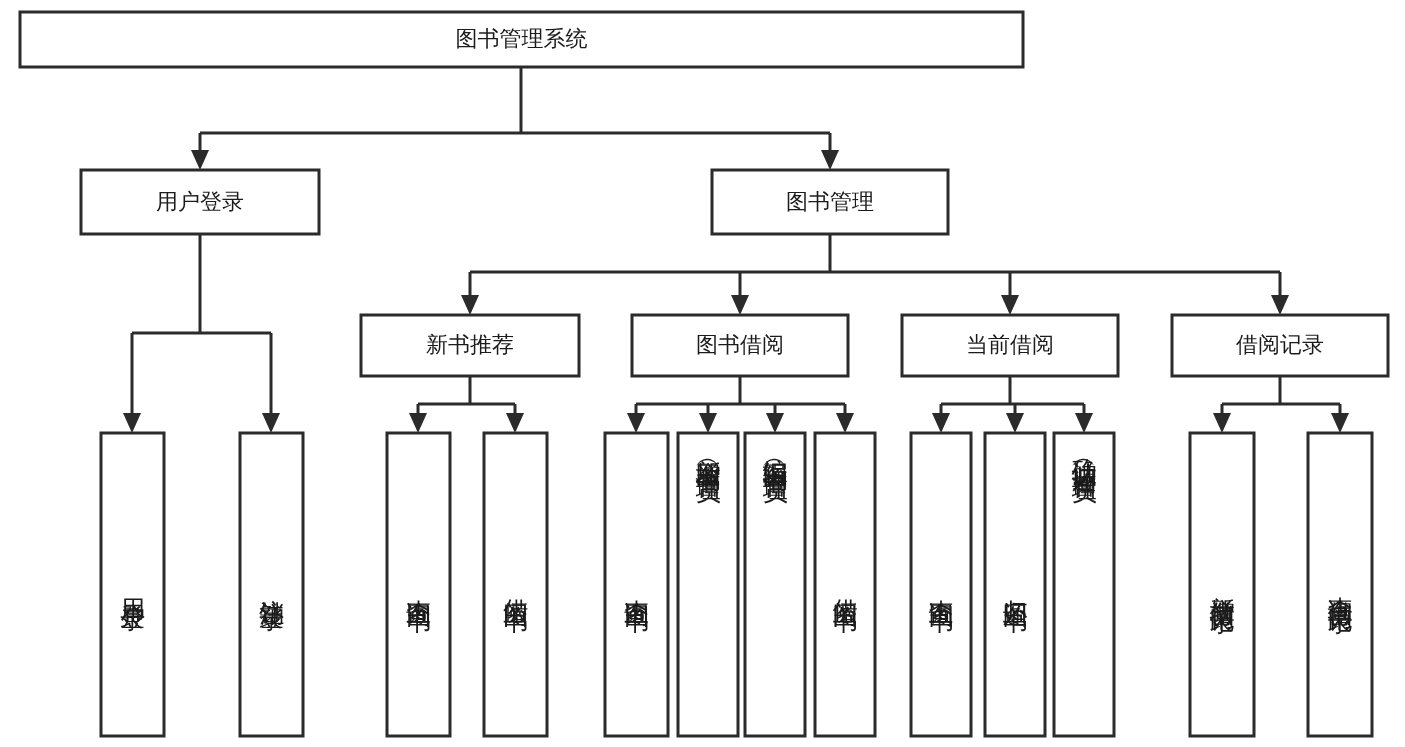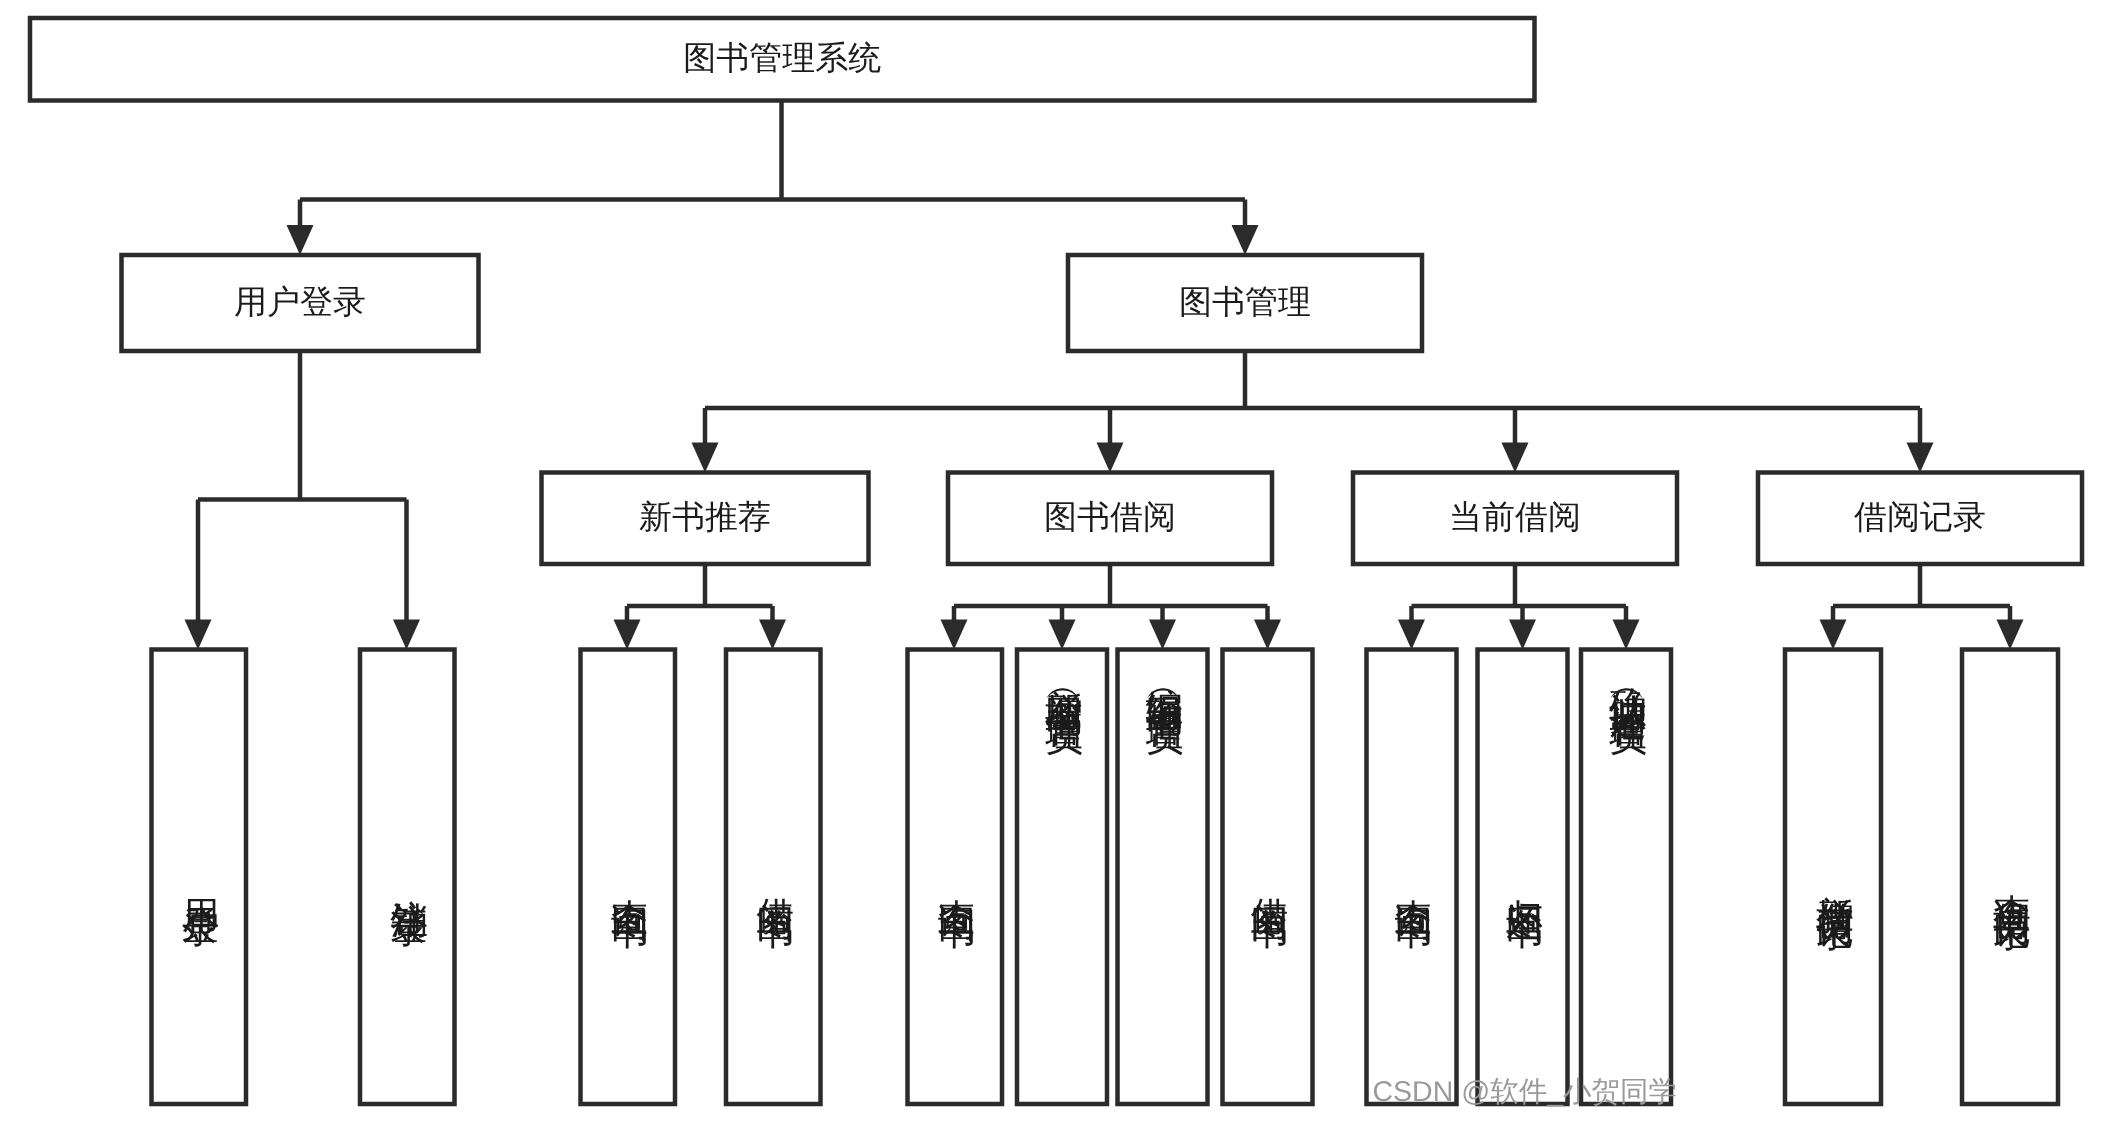--- a/index.html
+++ b/index.html
@@ -181,15 +181,14 @@
       <div class="leaf-label top-aligned" style="left: 678px; top: 433px; width: 60px; height: 303px;">新增图书（管理员）</div>
       <div class="leaf-label top-aligned" style="left: 745px; top: 433px; width: 60px; height: 303px;">编辑图书（管理员）</div>
       <div class="leaf-label" style="left: 815px; top: 433px; width: 60px; height: 303px;">借阅图书</div>
       <div class="leaf-label" style="left: 911px; top: 433px; width: 60px; height: 303px;">查询图书</div>
       <div class="leaf-label" style="left: 985px; top: 433px; width: 60px; height: 303px;">归还图书</div>
       <div class="leaf-label top-aligned" style="left: 1054px; top: 433px; width: 60px; height: 303px;">确认归还（管理员）</div>
       <div class="leaf-label" style="left: 1190px; top: 433px; width: 64px; height: 303px;">新增借阅记录</div>
       <div class="leaf-label" style="left: 1308px; top: 433px; width: 64px; height: 303px;">查询借阅记录</div>
     </div>
 
-  <div class="watermark">CSDN @软件_小贺同学</div>
 
 </div>
 
 </body></html>

